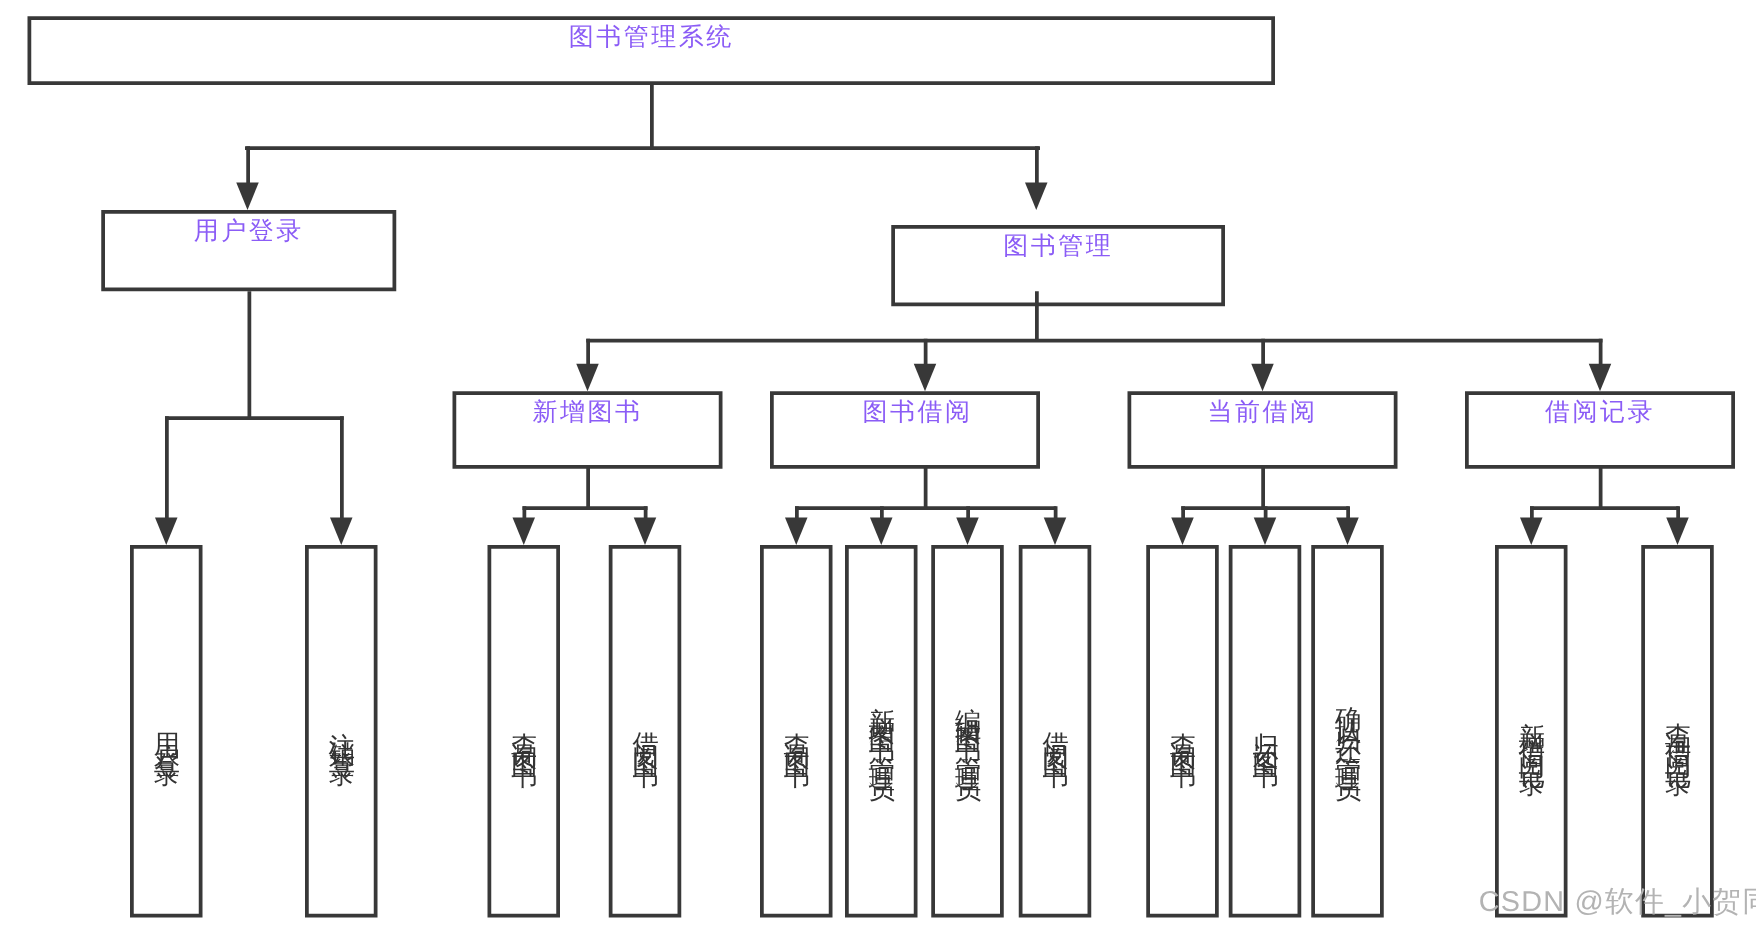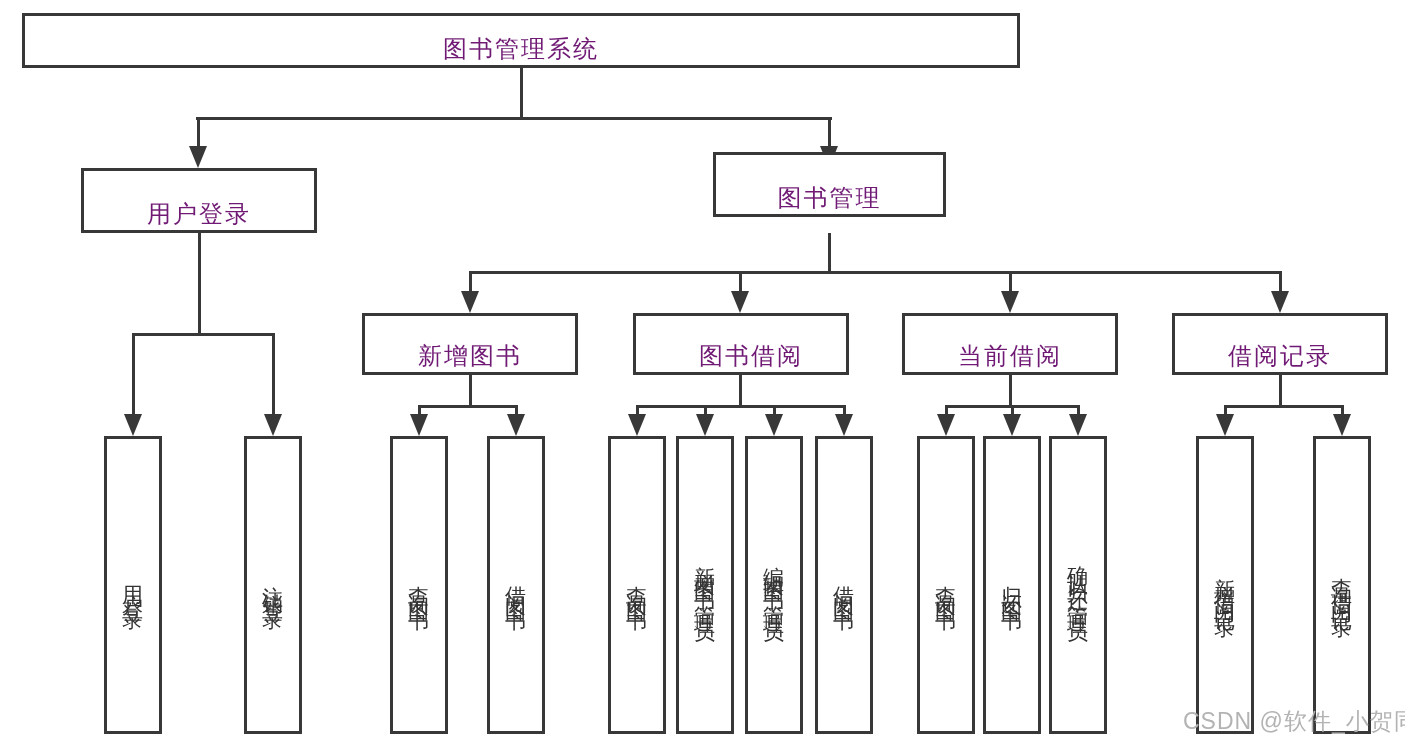--- a/index.html
+++ b/index.html
@@ -10,25 +10,25 @@
     height: 747px;
     background: #ffffff;
     font-family: "Liberation Sans", "DejaVu Sans", sans-serif;
     overflow: hidden;
   }
   .hbox {
     position: absolute;
     border: 3px solid #383838;
     background: #ffffff;
     display: flex;
-    align-items: flex-end;
+    align-items: flex-start;
     justify-content: center;
-    font-size: 24px;
+    font-size: 20px;
     letter-spacing: 2px;
-    color: #701a75;
+    color: #8b5cf6;
   }
   .vbox {
     position: absolute;
     border: 3px solid #383838;
     background: #ffffff;
     display: flex;
     align-items: center;
     justify-content: center;
     font-size: 21px;
     color: #333333;
@@ -71,21 +71,21 @@
   <div class="vline" style="left:520px; top:66px; height:52px;"></div>
   <div class="hline" style="left:196px; top:117px; width:636px;"></div>
   <div class="vline" style="left:197px; top:117px; height:33px;"></div>
   <div class="arrow" style="left:189px; top:146px;"></div>
   <div class="vline" style="left:828px; top:117px; height:33px;"></div>
   <div class="arrow" style="left:820px; top:146px;"></div>
 
   <div class="hbox" style="left:81px; top:168px; width:236px; height:65px;">
     <span>用户登录</span>
   </div>
-  <div class="hbox" style="left:713px; top:152px; width:233px; height:65px;font-family:Liberation Mono, monospace;">
+  <div class="hbox" style="left:713px; top:180px; width:267px; height:65px;font-family:Liberation Mono, monospace;">
     <span>图书管理</span>
   </div>
 
   <div class="vline" style="left:198px; top:233px; height:102px;"></div>
   <div class="hline" style="left:132px; top:333px; width:143px;"></div>
   <div class="vline" style="left:132px; top:333px; height:84px;"></div>
   <div class="arrow" style="left:124px; top:414px;"></div>
   <div class="vline" style="left:272px; top:333px; height:84px;"></div>
   <div class="arrow" style="left:264px; top:414px;"></div>
 
@@ -96,21 +96,21 @@
   <div class="vline" style="left:739px; top:271px; height:24px;"></div>
   <div class="arrow" style="left:731px; top:291px;"></div>
   <div class="vline" style="left:1009px; top:271px; height:24px;"></div>
   <div class="arrow" style="left:1001px; top:291px;"></div>
   <div class="vline" style="left:1279px; top:271px; height:24px;"></div>
   <div class="arrow" style="left:1271px; top:291px;"></div>
 
   <div class="hbox" style="left:362px; top:313px; width:216px; height:62px;">
     <span>新增图书</span>
   </div>
-  <div class="hbox" style="left:633px; top:313px; width:216px; height:62px;padding-left:20px;">
+  <div class="hbox" style="left:616px; top:313px; width:216px; height:62px;padding-left:20px;">
     <span>图书借阅</span>
   </div>
   <div class="hbox" style="left:902px; top:313px; width:216px; height:62px;">
     <span>当前借阅</span>
   </div>
   <div class="hbox" style="left:1172px; top:313px; width:216px; height:62px;">
     <span>借阅记录</span>
   </div>
 
   <div class="vline" style="left:469px; top:374px; height:33px;"></div>

